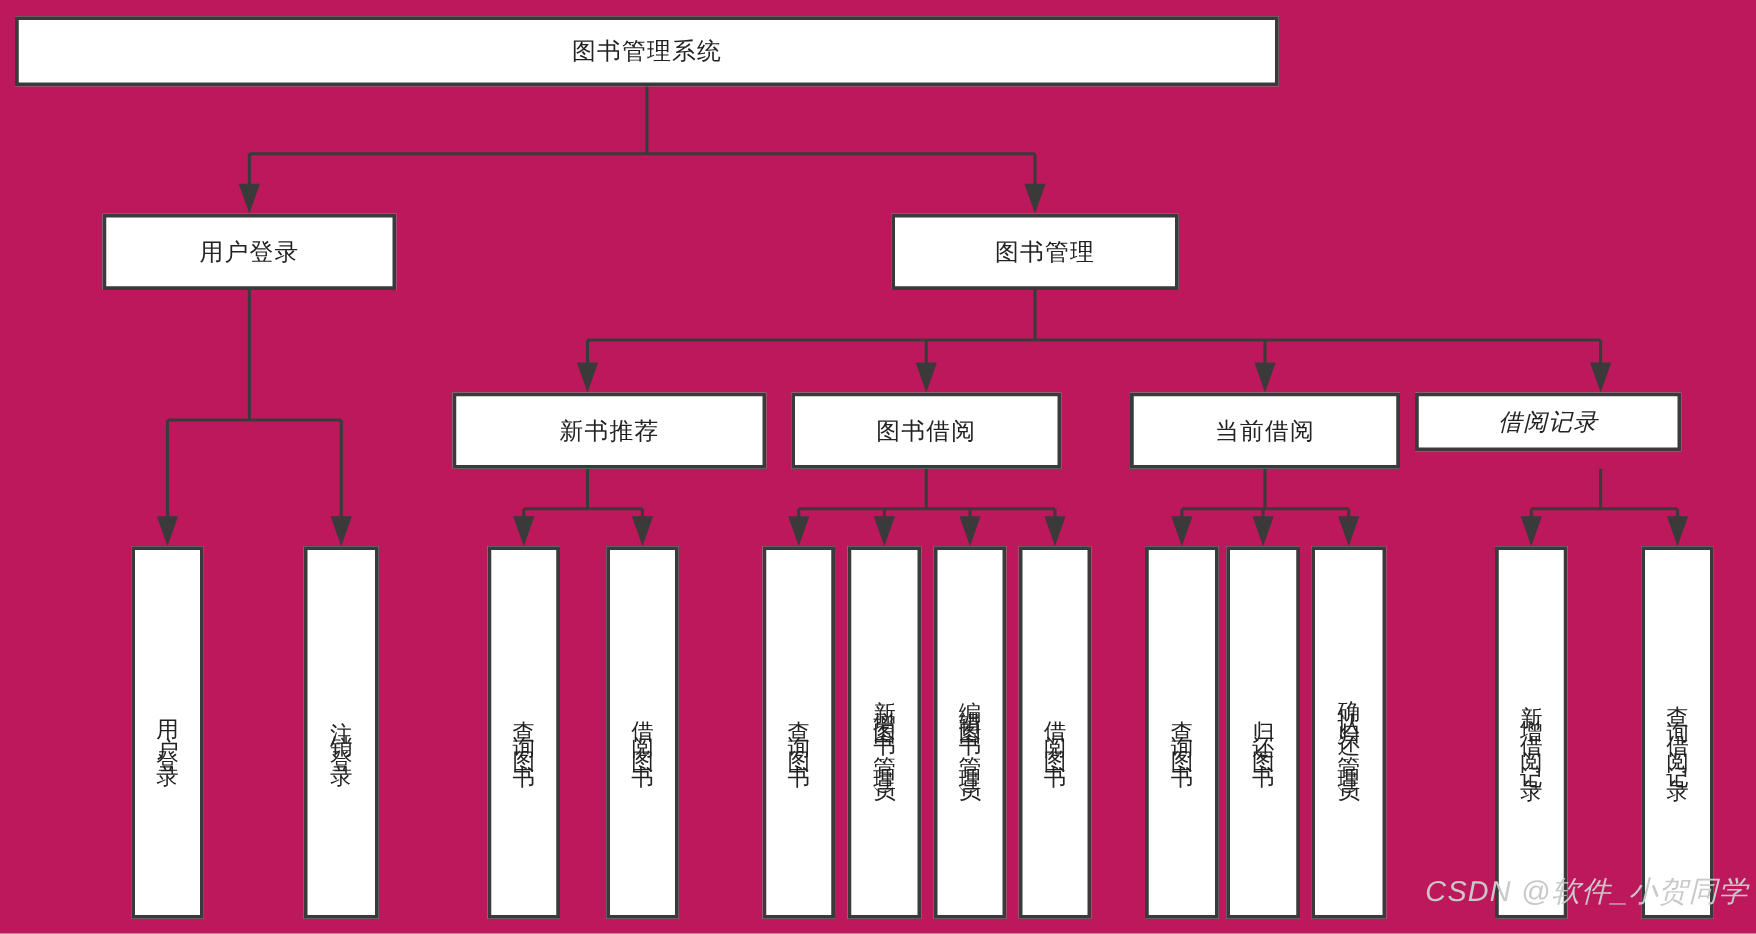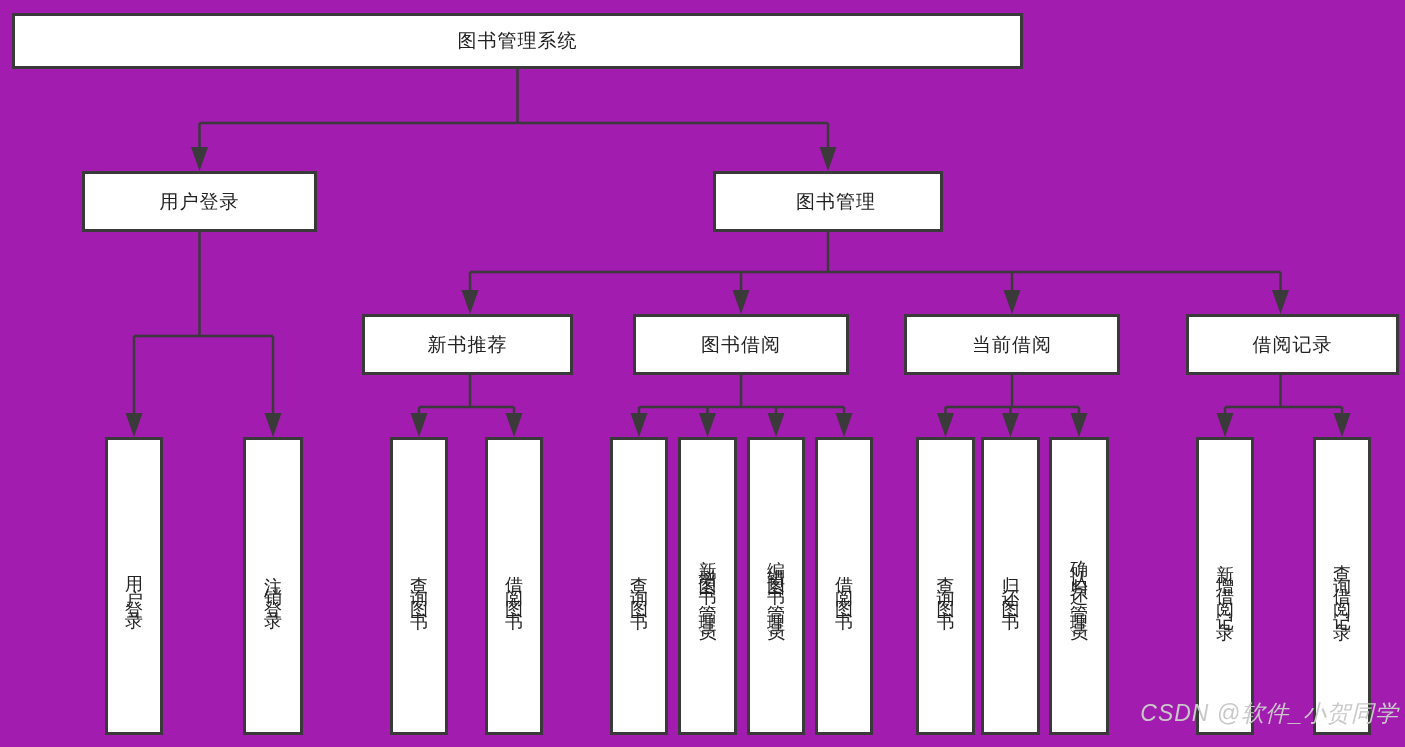--- a/index.html
+++ b/index.html
@@ -1,19 +1,19 @@
 <!DOCTYPE html>
 <html><head>
 <meta charset="utf-8">
 <style>
   html,body{margin:0;padding:0;background:#ffffff;}
   .canvas{
     position:relative;
     width:1405px;height:747px;
-    background:#a21caf;
+    background:#be185d;
     font-family:"Liberation Sans", sans-serif;
     overflow:hidden;
   }
   .wires{position:absolute;left:0;top:0;z-index:1;}
   .node{
     position:absolute;
     background:#ffffff;
     border:3px solid #3a3a3a;
     box-sizing:border-box;
     display:flex;align-items:center;justify-content:center;
@@ -122,30 +122,30 @@
     <span class="hlabel">图书管理系统</span>
   </div>
 
   <div class="node" style="left:82px;top:171px;width:235px;height:61px;">
     <span class="hlabel">用户登录</span>
   </div>
   <div class="node" style="left:713px;top:171px;width:230px;height:61px;padding-left:16px;">
     <span class="hlabel">图书管理</span>
   </div>
 
-  <div class="node" style="left:362px;top:314px;width:211px;height:61px;">
+  <div class="node" style="left:362px;top:314px;width:251px;height:61px;">
     <span class="hlabel">新书推荐</span>
   </div>
   <div class="node" style="left:904px;top:314px;width:216px;height:61px;">
     <span class="hlabel">当前借阅</span>
   </div>
   <div class="node" style="left:633px;top:314px;width:216px;height:61px;">
     <span class="hlabel">图书借阅</span>
   </div>
-  <div class="node" style="left:1186px;top:314px;width:213px;height:61px;">
+  <div class="node" style="left:1132px;top:314px;width:213px;height:47px;font-style:italic;">
     <span class="hlabel">借阅记录</span>
   </div>
 
   <div class="node leaf" style="left:105px;top:437px;width:58px;height:298px;">
     <span class="vlabel">用户登录</span>
   </div>
   <div class="node leaf" style="left:243px;top:437px;width:60px;height:298px;">
     <span class="vlabel">注销登录</span>
   </div>
 

